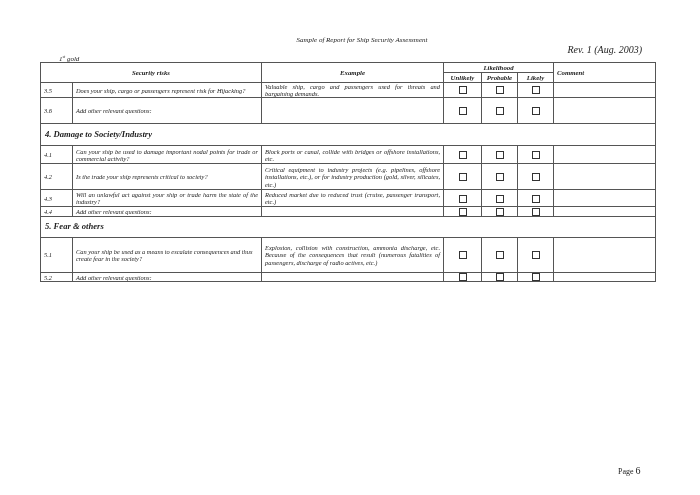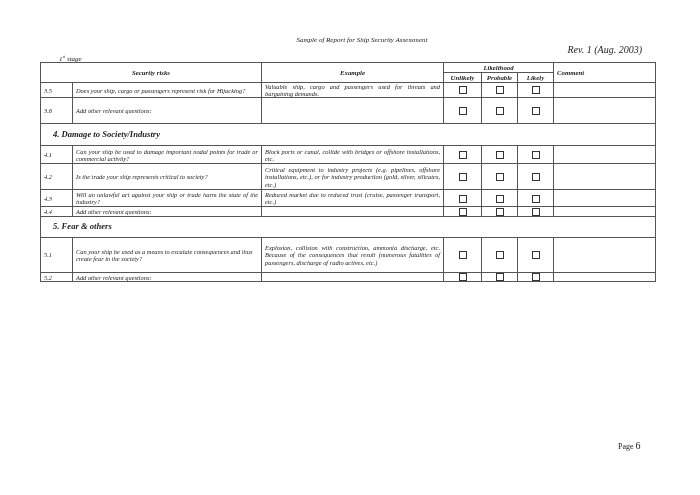--- a/index.html
+++ b/index.html
@@ -12,21 +12,21 @@
     font-size: 7px; font-style: italic;
   }
   .rev {
     position: absolute; right: 58px; top: 44px; font-size: 10px; font-style: italic;
   }
   .stage {
     position: absolute; left: 59px; top: 54px; font-size: 7px; font-style: italic;
   }
   .stage sup { font-size: 4px; }
   .page-num {
-    position: absolute; left: 618px; top: 440px; font-size: 8px;
+    position: absolute; left: 618px; top: 465px; font-size: 8px;
   }
   .page-num .n { font-size: 10px; }
 
   table.risk {
     position: absolute; left: 40px; top: 62px; width: 615px;
     border-collapse: collapse; table-layout: fixed;
     font-size: 6.4px; font-style: italic;
   }
   table.risk td, table.risk th {
     border: 0.8px solid #555; padding: 0 3px; vertical-align: middle; line-height: 7.2px;
@@ -34,29 +34,29 @@
   table.risk th { font-weight: bold; text-align: center; font-size: 6.8px; }
   th.comment-h { text-align: left !important; padding-left: 4px; }
   td.num { padding-left: 4px; }
   td.just { text-align: justify; }
   td.box { text-align: center; padding: 0; }
   .cb {
     display: inline-block; width: 6px; height: 6px; border: 0.9px solid #333; background: #fff;
     vertical-align: middle;
   }
   tr.section td {
-    font-weight: bold; font-size: 8.6px; padding-left: 12px; font-style: italic;
+    font-weight: bold; font-size: 8.6px; padding-left: 4px; font-style: italic;
   }
 </style>
 </head>
 <body>
 
 <div class="doc-title">Sample of Report for Ship Security Assessment</div>
 <div class="rev">Rev. 1 (Aug. 2003)</div>
-<div class="stage"><span>1</span><sup>st</sup> <span>stage</span></div>
+<div class="stage"><span>1</span><sup>st</sup> <span>gold</span></div>
 
 <table class="risk">
   <colgroup>
     <col style="width:32px">
       <col style="width:189px">
       <col style="width:182px">
     <col style="width:38px">
       <col style="width:36px">
       <col style="width:36px">
       <col style="width:102px">

